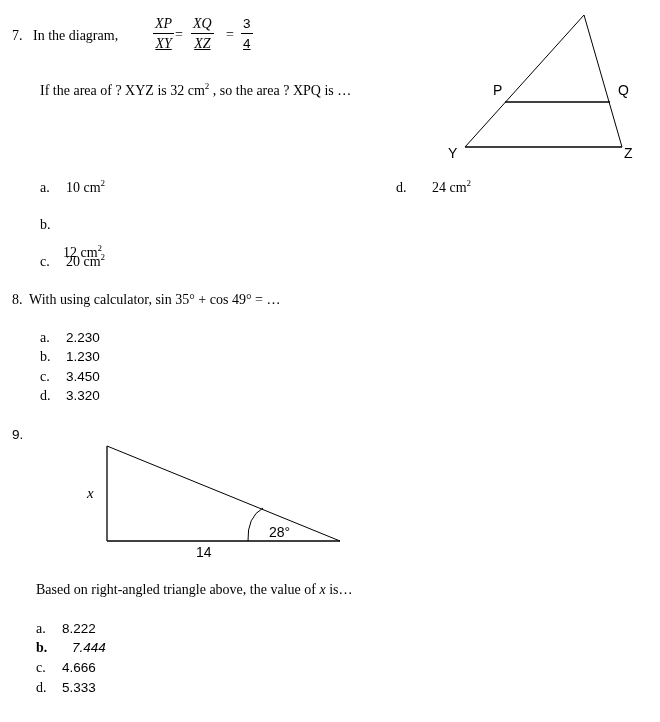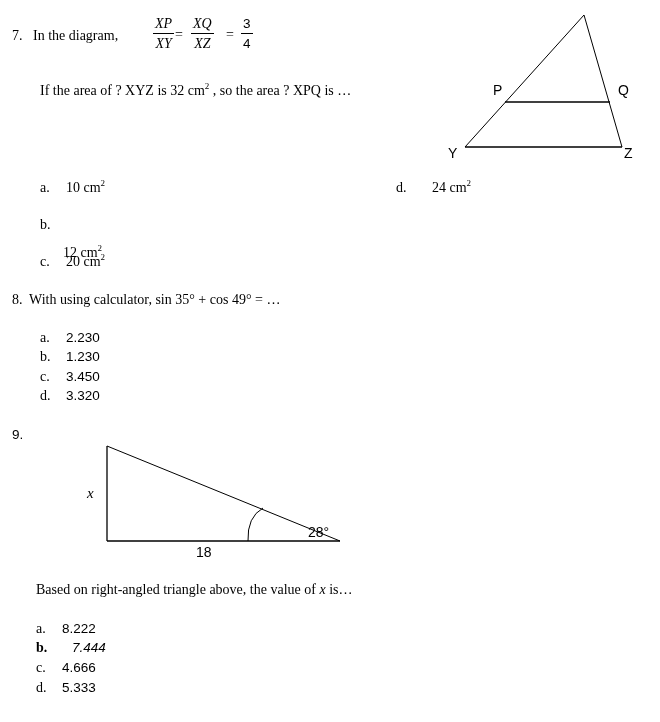--- a/index.html
+++ b/index.html
@@ -2,21 +2,21 @@
 <html><head>
 <meta charset="utf-8">
 <style>
   html, body { margin:0; padding:0; background:#ffffff; }
   body { width:660px; height:722px; position:relative; overflow:hidden;
          font-family:"Liberation Serif", serif; color:#000; font-size:14px; }
   .abs { position:absolute; white-space:nowrap; line-height:1; }
   .sans { font-family:"Liberation Sans", sans-serif; font-size:13.5px; }
   .frac { position:absolute; display:inline-block; text-align:center; line-height:1; }
   .frac .num { display:block; padding:0 2px 2px; border-bottom:1px solid #000; }
-  .frac .den { display:block; padding-top:3px; }
+  .frac .den { display:block; padding-top:3px;text-decoration:underline; }
   .ital { font-style:italic; }
   sup { font-size:9px; vertical-align:6px; line-height:0; }
   svg { position:absolute; left:0; top:0; }
   .lbl { font-family:"Liberation Sans", sans-serif; font-size:14px; }
 </style>
 </head>
 <body>
 
 <div>
   <span class="abs" style="left:12px;top:29px;">7.</span>
@@ -93,22 +93,22 @@
 <div>
   <span class="abs sans" style="left:12px;top:428px;">9.</span>
 
   <svg width="660" height="722">
     <line x1="107" y1="446" x2="107" y2="541" stroke="#000" stroke-width="1.3"></line>
     <line x1="107" y1="541" x2="340" y2="541" stroke="#000" stroke-width="1.3"></line>
     <line x1="107" y1="446" x2="340" y2="541" stroke="#000" stroke-width="1"></line>
     <path d="M248 541 Q247 517 263 508" fill="none" stroke="#000" stroke-width="1"></path>
   </svg>
   <span class="abs ital" style="left:87px;top:486px;font-size:15px;">x</span>
-  <span class="abs lbl" style="left:196px;top:545px;">18</span>
-  <span class="abs lbl" style="left:269px;top:525px;margin-left:39px;">28°</span>
+  <span class="abs lbl" style="left:196px;top:545px;">14</span>
+  <span class="abs lbl" style="left:269px;top:525px;">28°</span>
 
   <span class="abs" style="left:36px;top:583px;"><span>Based on right-angled triangle above, the value of </span><span class="ital">x</span><span> is…</span></span>
 
   <div>
     <span class="abs" style="left:36px;top:622px;">a.</span>
     <span class="abs sans" style="left:62px;top:622px;">8.222</span>
   </div>
   <div>
     <span class="abs" style="left:36px;top:641px;font-weight:bold;">b.</span>
     <span class="abs sans" style="left:72px;top:641px;font-style:italic;">7.444</span>

